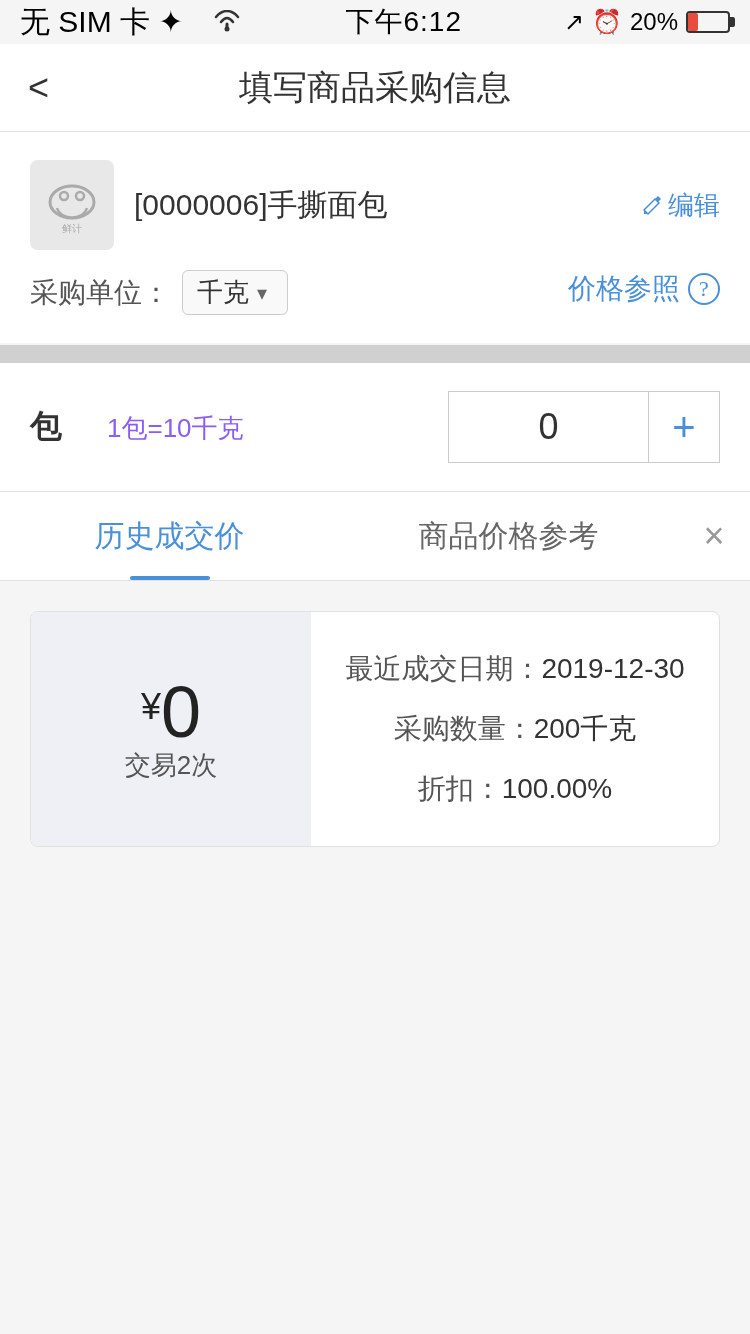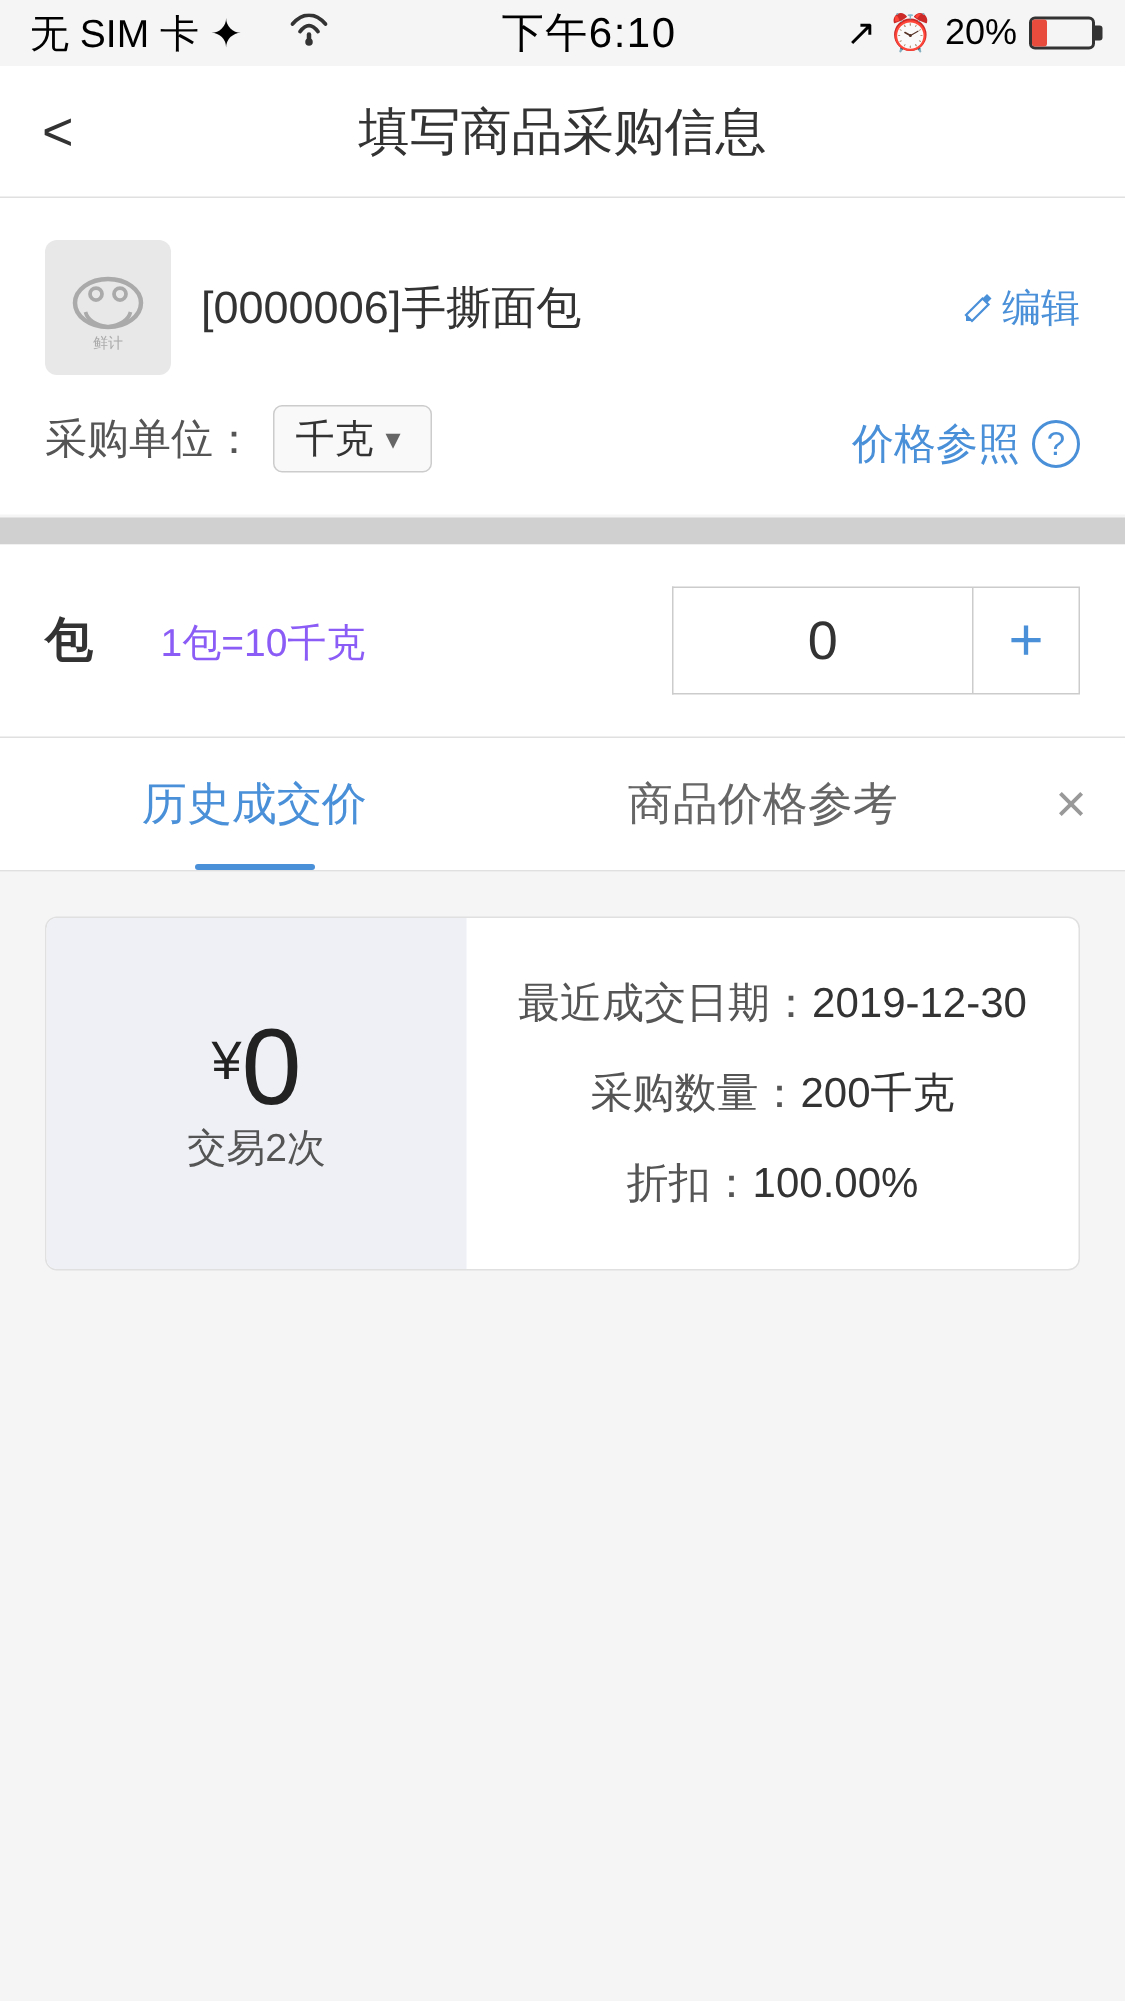--- a/index.html
+++ b/index.html
@@ -21,21 +21,21 @@
       align-items: center;
       justify-content: space-between;
       padding: 0 20px;
       font-size: 26px;
       font-weight: 500;
     }
     .status-left {
       display: flex;
       align-items: center;
       gap: 28px;
-      font-size: 26px;
+      font-size: 30px;
     }
     .status-center {
       font-size: 28px;
       font-weight: 500;
       letter-spacing: 1px;
     }
     .status-right {
       display: flex;
       align-items: center;
       gap: 8px;
@@ -123,21 +123,21 @@
     .edit-link {
       font-size: 26px;
       color: #4a90d9;
       display: flex;
       align-items: center;
       gap: 5px;
       cursor: pointer;
     }
     .product-bottom {
       display: flex;
-      align-items: flex-end;
+      align-items: flex-start;
       justify-content: space-between;
     }
     .purchase-unit {
       display: flex;
       align-items: center;
       gap: 12px;
       font-size: 28px;
       color: #555;
     }
     .unit-dropdown {
@@ -153,20 +153,21 @@
       gap: 8px;
       cursor: pointer;
     }
     .price-ref {
       font-size: 28px;
       color: #4a90d9;
       display: flex;
       align-items: center;
       gap: 8px;
       cursor: pointer;
+      font-family: Liberation Serif, serif;
     }
     .question-circle {
       width: 32px;
       height: 32px;
       border: 2px solid #4a90d9;
       border-radius: 50%;
       display: flex;
       align-items: center;
       justify-content: center;
       font-size: 22px;
@@ -347,21 +348,21 @@
     <span>无 SIM 卡 ✦</span>
     <span>
       <svg width="32" height="22" viewBox="0 0 32 22">
         <path d="M16 18 Q16 14 16 14" stroke="#333" stroke-width="3" fill="none" stroke-linecap="round"></path>
         <path d="M10 12 Q13 8 16 8 Q19 8 22 12" stroke="#333" stroke-width="2.5" fill="none" stroke-linecap="round"></path>
         <path d="M5 7 Q10 1 16 1 Q22 1 27 7" stroke="#333" stroke-width="2.5" fill="none" stroke-linecap="round"></path>
         <circle cx="16" cy="19" r="2.5" fill="#333"></circle>
       </svg>
     </span>
   </div>
-  <div class="status-center">下午6:10</div>
+  <div class="status-center">下午6:12</div>
   <div class="status-right">
     <span>↗</span>
     <span>⏰</span>
     <span>20%</span>
     <div class="battery-icon">
       <div class="battery-fill"></div>
     </div>
   </div>
 </div>
 

